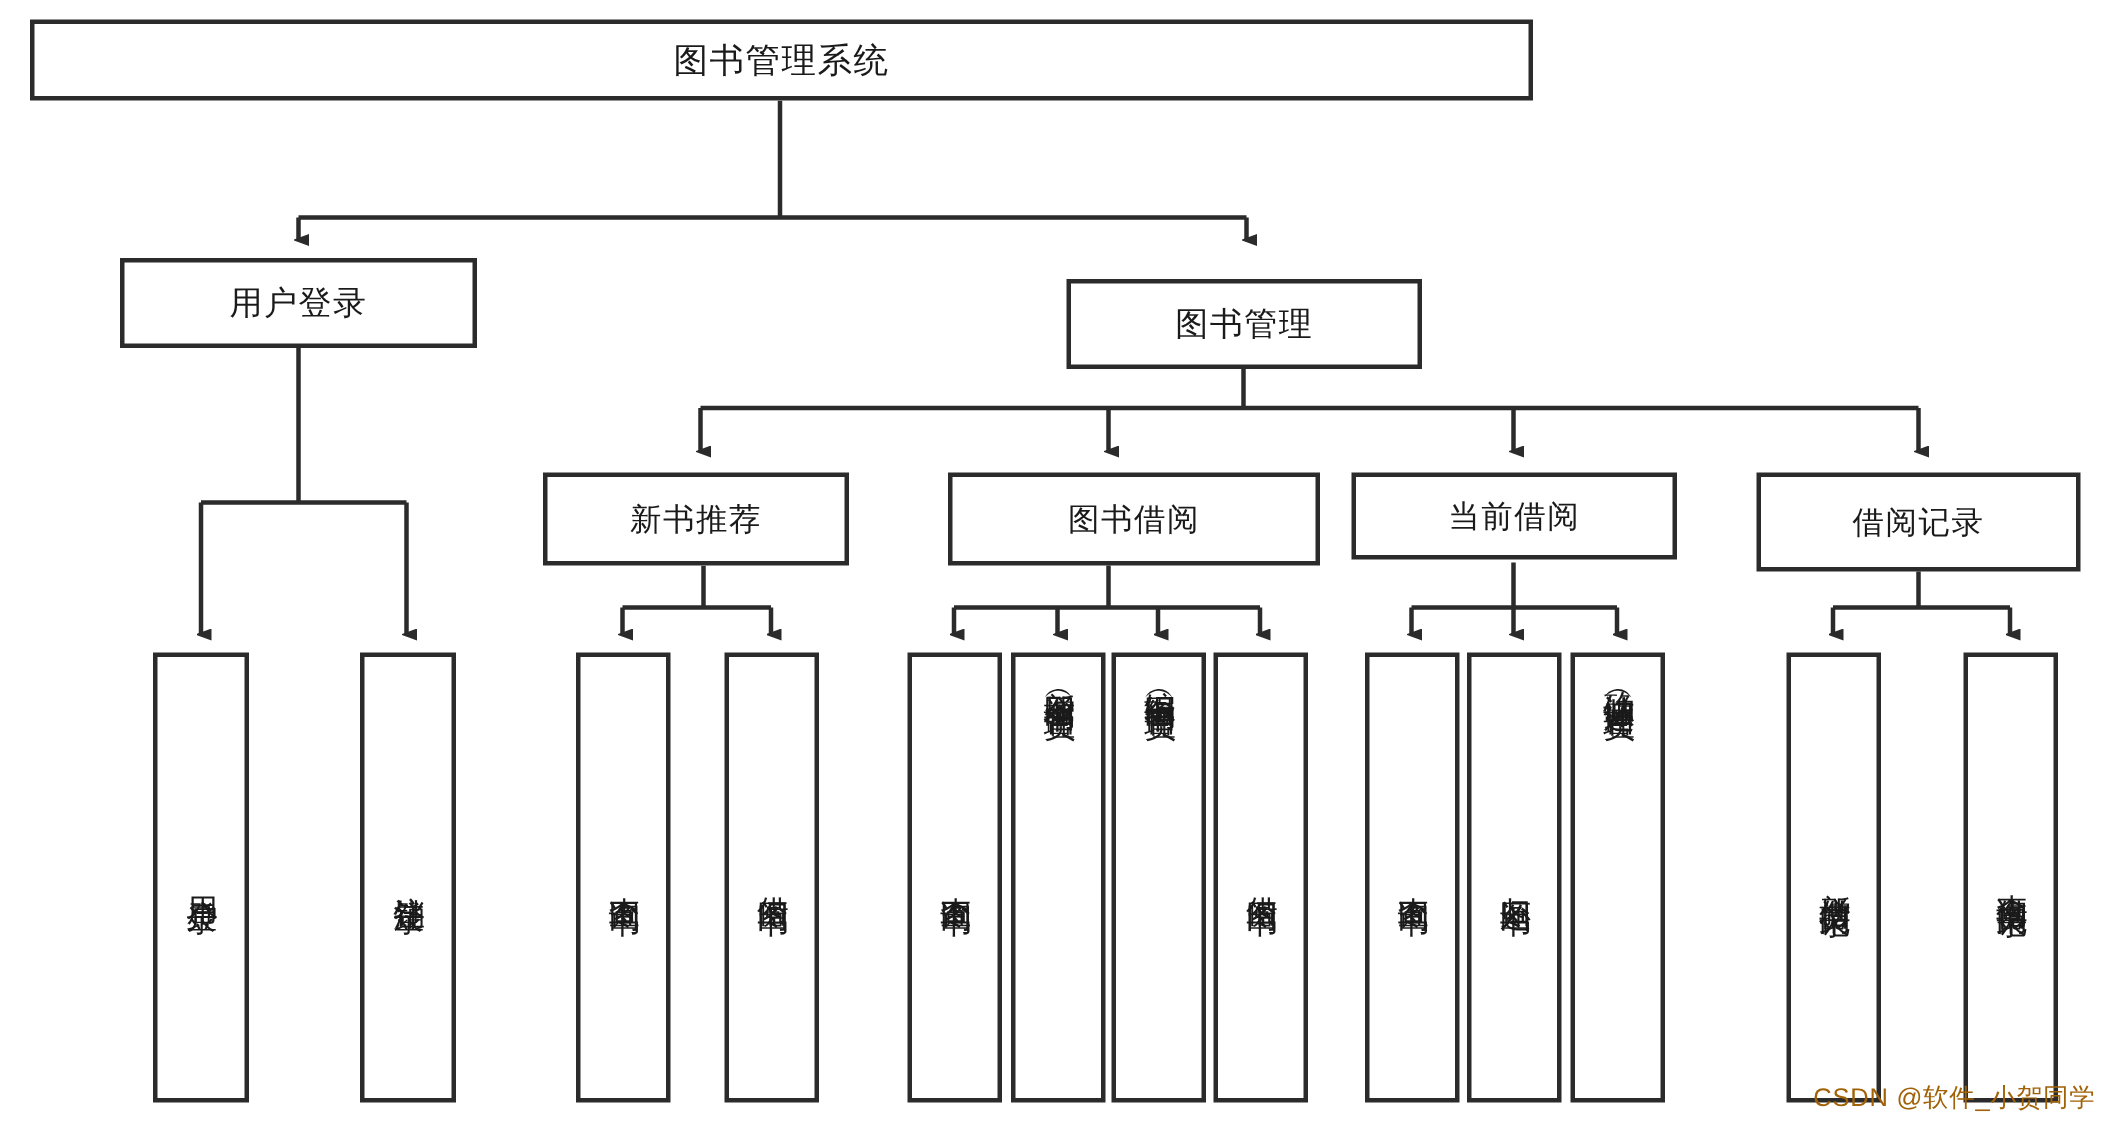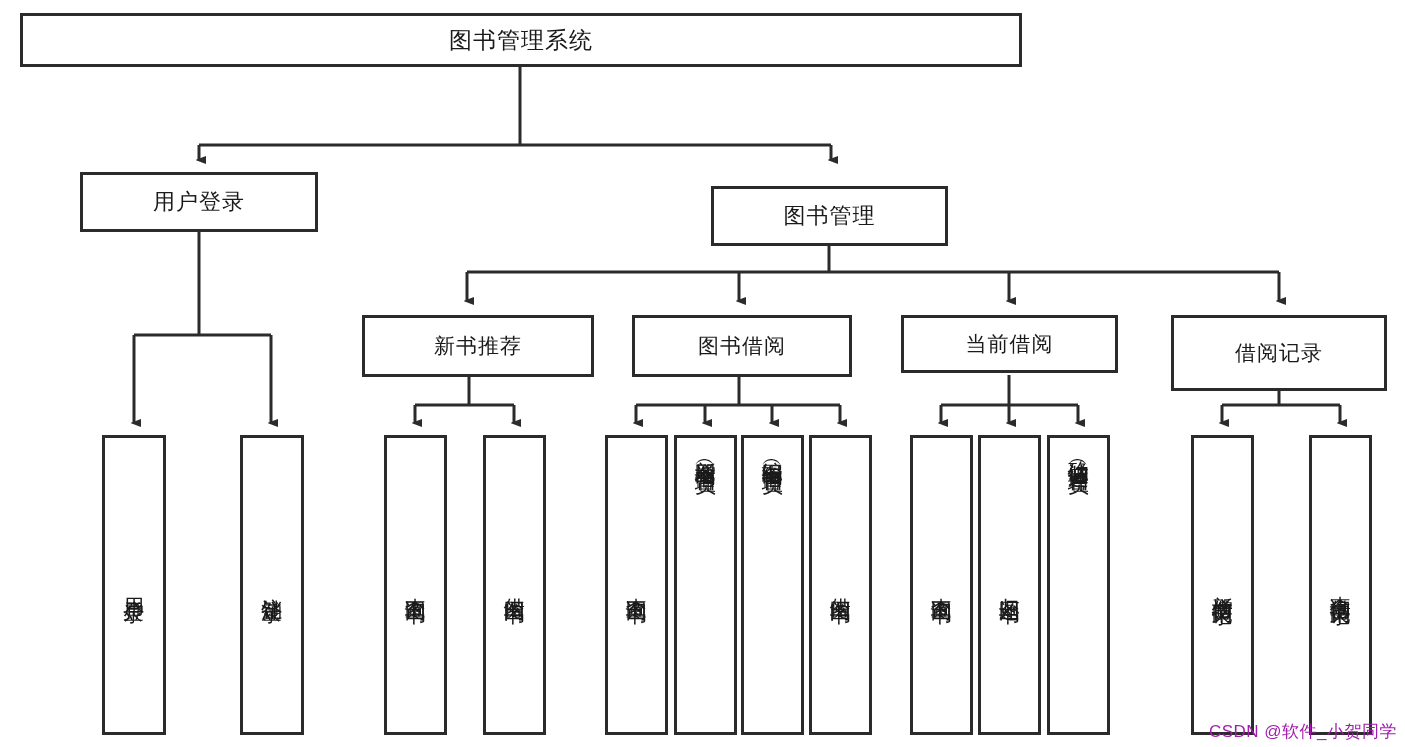--- a/index.html
+++ b/index.html
@@ -66,21 +66,21 @@
   .htext {
     display: block;
     white-space: nowrap;
     letter-spacing: 1px;
   }
   #watermark {
     position: absolute;
     right: 8px;
     bottom: 4px;
     font-size: 17px;
-    color: #a21caf;
+    color: #a16207;
     z-index: 5;
     white-space: nowrap;
     letter-spacing: 0.5px;
   }
 </style>
 </head>
 <body>
 
 <div id="canvas">
 
@@ -138,30 +138,30 @@
     <span class="htext">图书管理系统</span>
   </div>
 
   <div class="node lvl1" style="left:80px; top:172px; width:238px; height:60px;">
     <span class="htext">用户登录</span>
   </div>
   <div class="node lvl1" style="left:711px; top:172px; width:237px; height:60px;margin-top:14px;">
     <span class="htext">图书管理</span>
   </div>
 
-  <div class="node lvl2" style="left:362px; top:315px; width:232px; height:62px;">
+  <div class="node lvl2" style="left:362px; top:315px; width:204px; height:62px;">
     <span class="htext">新书推荐</span>
   </div>
-  <div class="node lvl2" style="left:632px; top:315px; width:220px; height:62px;">
+  <div class="node lvl2" style="left:632px; top:315px; width:248px; height:62px;">
     <span class="htext">图书借阅</span>
   </div>
   <div class="node lvl2" style="left:901px; top:315px; width:217px; height:58px;">
     <span class="htext">当前借阅</span>
   </div>
-  <div class="node lvl2" style="left:1171px; top:315px; width:216px; height:76px;">
+  <div class="node lvl2" style="left:1171px; top:315px; width:216px; height:66px;">
     <span class="htext">借阅记录</span>
   </div>
 
   <div class="node leaf mid" style="left:102px; top:435px; width:64px; height:300px;">
     <span class="vtext">用户登录</span>
   </div>
   <div class="node leaf mid" style="left:240px; top:435px; width:64px; height:300px;">
     <span class="vtext">注销登录</span>
   </div>
 

